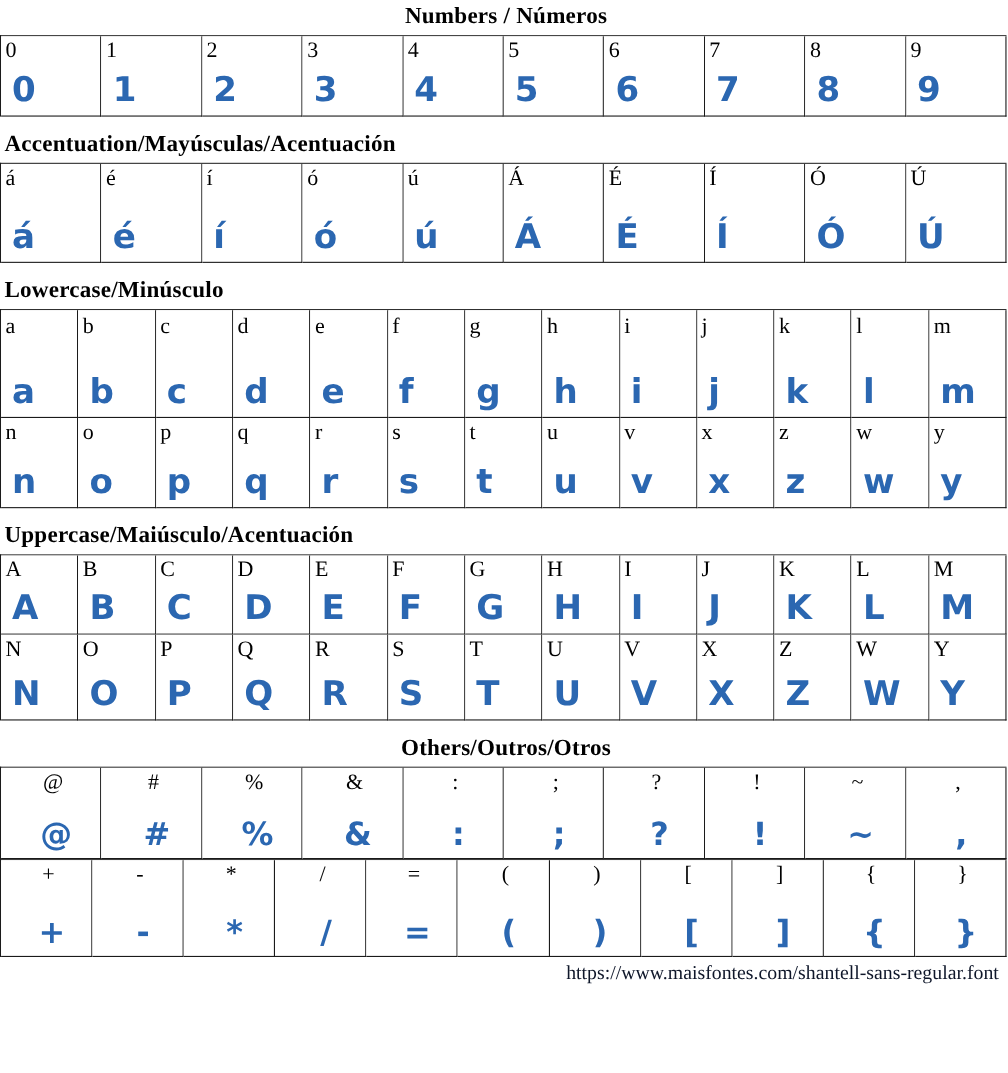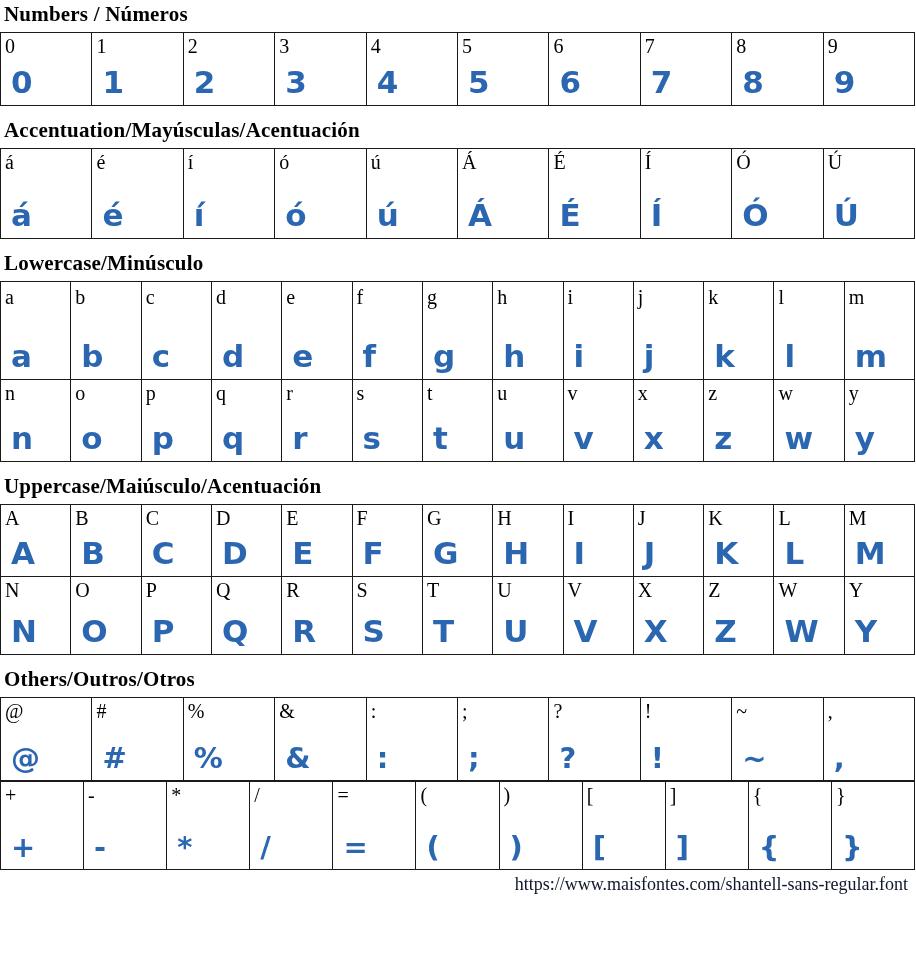--- a/index.html
+++ b/index.html
@@ -7,21 +7,21 @@
   body {
     width:916px; height:975px; overflow:hidden;
     font-family:"Liberation Serif", serif; color:#000;
   }
   .page { width:916px; padding-top:2px; }
   .sec-title {
     font:700 21px "Liberation Serif", serif;
     color:#000; margin:0 0 5px 4px; letter-spacing:.2px;
   }
   section { margin-bottom:12px; }
-  section:first-child .sec-title { margin-top:0; }
+  section:first-child .sec-title { margin-top:0;text-align:center; }
   .grid { width:915px; border-top:1px solid #1a1a1a; border-left:1px solid #1a1a1a; }
   .grid-row { display:flex; }
   .cell {
     flex:1 1 0; min-width:0; position:relative;
     border-right:1px solid #1a1a1a; border-bottom:1px solid #1a1a1a;
     display:flex; flex-direction:column; overflow:visible;
     background:#fff;
   }
   .cell-label {
     display:block; font:400 20px "Liberation Serif", serif;
@@ -38,21 +38,21 @@
   .sec-numbers .cell { height:73px; }
   .sec-accent  .cell { height:90px; }
   .sec-lower .grid-row:first-child .cell { height:98px; }
   .sec-lower .grid-row:last-child  .cell { height:82px; }
   .sec-lower .grid-row:first-child .cell-label { height:30px; line-height:30px; }
   .sec-upper .grid-row:first-child .cell { height:72px; }
   .sec-upper .grid-row:last-child  .cell { height:78px; }
   .sec-others .grid-t1 .cell { height:83px; }
   .sec-others .grid-t2 .cell { height:88px; }
   .sec-others .cell-glyph { font-size:29px; }
-  .sec-others { margin-bottom:4px; }
+  .sec-others { margin-bottom:4px;text-align:center; }
   .grid + .grid { margin-top:0; } 
   .footer {
     width:912px; text-align:right;
     font:400 18px "Liberation Serif", serif; color:#0f172a;
     margin-top:3px; padding-right:4px;
   }
 </style>
 </head>
 <body>
 

